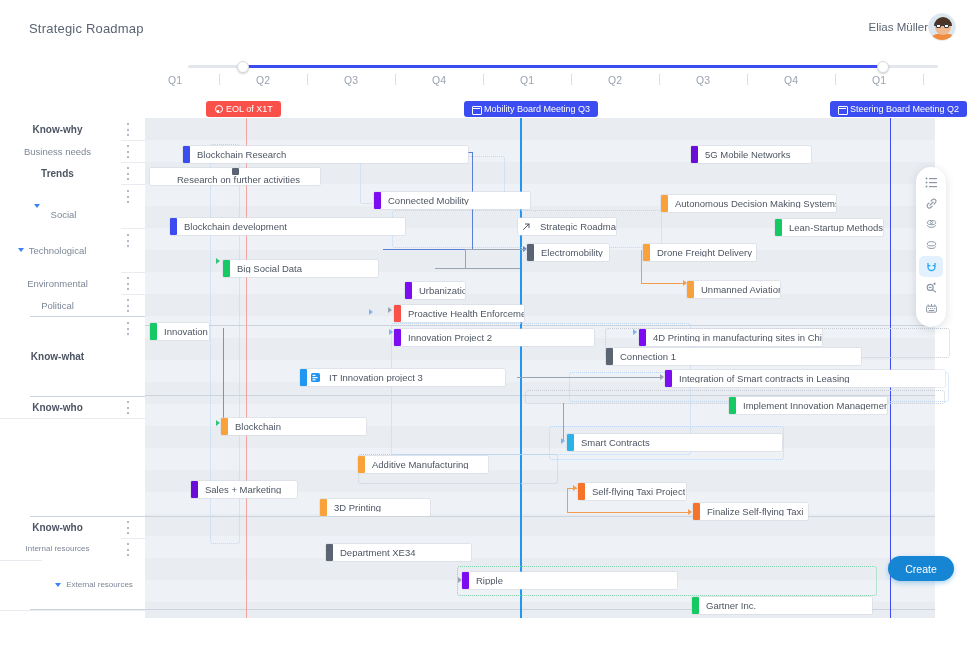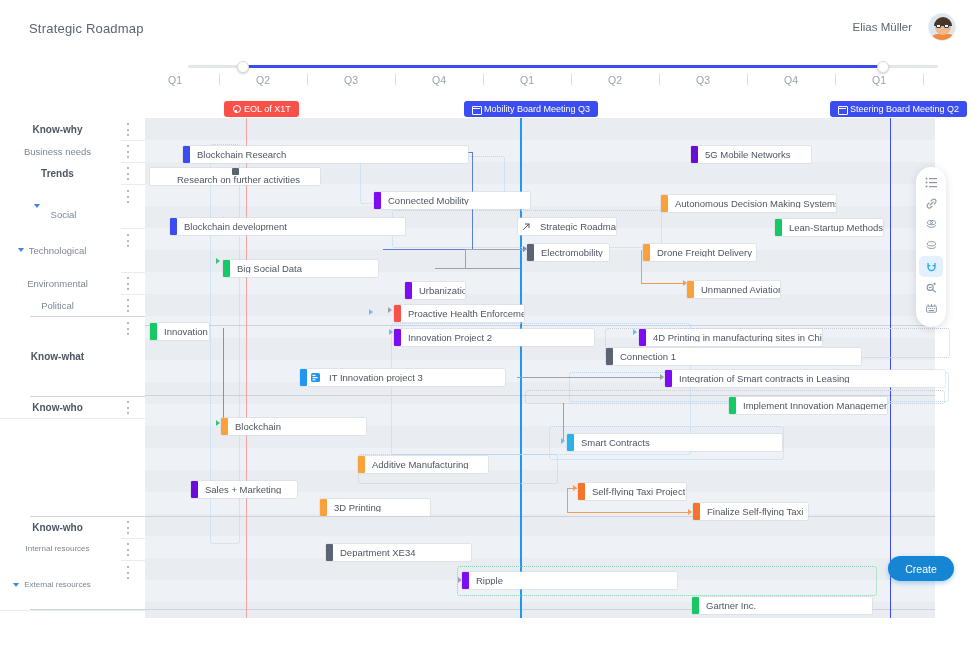--- a/index.html
+++ b/index.html
@@ -13,21 +13,21 @@
     -webkit-font-smoothing:antialiased;
   }
   #app { position:relative; width:980px; height:651px; }
 
   
   .header { position:absolute; left:0; top:0; width:980px; height:55px; background:#fff; }
   .app-title {
     position:absolute; left:29px; top:21px;
     font-size:13px; color:#5a6472; letter-spacing:.2px;
   }
-  .user-area { position:absolute; right:24px; top:13px; display:flex; align-items:center; gap:16px; }
+  .user-area { position:absolute; right:24px; top:13px; display:flex; align-items:center; gap:0; }
   .user-name { font-size:11.5px; color:#5a6472; }
   .avatar {
     width:28px; height:28px; border-radius:50%;
     background:#dbe7f0; overflow:hidden; position:relative;
     border:1px solid #e6ecf2;
   }
   .avatar .face { position:absolute; left:6px; top:5px; width:16px; height:16px; border-radius:50%; background:#f0b88f; }
   .avatar .hair { position:absolute; left:5px; top:3px; width:18px; height:9px; border-radius:9px 9px 0 0; background:#4a3526; }
   .avatar .glass-l { position:absolute; left:7px; top:10px; width:5px; height:4px; border:1px solid #3a3a3a; border-radius:1px; background:#fff; }
   .avatar .glass-r { position:absolute; left:15px; top:10px; width:5px; height:4px; border:1px solid #3a3a3a; border-radius:1px; background:#fff; }
@@ -79,21 +79,21 @@
   .dots i { display:block; width:2px; height:2px; border-radius:50%; background:#9aa3b2; }
   .side-sep { position:absolute; left:0; width:145px; height:1px; background:#e8ebf0; }
   .side-gsep { position:absolute; left:30px; width:115px; height:1px; background:#ccd3dd; }
 
   
   .flag {
     position:absolute; height:16px; border-radius:3px;
     display:flex; align-items:center; gap:4px; padding:0 8px;
     color:#fff; font-size:9px; white-space:nowrap; line-height:1;
   }
-  .flag.red { background:#f9504a;margin-left:18px; }
+  .flag.red { background:#f9504a; }
   .flag.blue { background:#3b4cf0; }
   .flag .micon { display:inline-block; width:8px; height:8px; position:relative; }
   .flag .micon.pin::before {
     content:""; position:absolute; left:1px; top:0; width:6px; height:6px;
     border:1.2px solid #fff; border-radius:50%;
   }
   .flag .micon.pin::after {
     content:""; position:absolute; left:3.4px; top:5px; width:1.2px; height:3px; background:#fff;
   }
   .flag .micon.cal::before {
@@ -312,21 +312,21 @@
       <div class="side-sep" style="top: 420px;"></div>
       <div class="side-row" style="top: 420px; height: 22px;">
         <div class="lbl small" style="top: 6px;">Internal resources</div>
         <div class="dots" style="top: 5px;">
           <i></i>
           <i></i>
           <i></i>
         </div>
       </div>
       <div class="side-sep" style="top: 442px;"></div>
-      <div class="side-row" style="top: 442px; height: 50px;">
+      <div class="side-row" style="top: 442px; height: 50px; margin-left: 42px;">
         <div class="lbl small" style="top: 20px;">External resources</div>
         <span class="caret" style="left: 12.9px; top: 23px;"></span>
         <div class="dots" style="top: 6px;">
           <i></i>
           <i></i>
           <i></i>
         </div>
       </div>
       <div class="side-sep" style="top: 492px;"></div>
       <div class="side-gsep" style="top: 198px;"></div>

